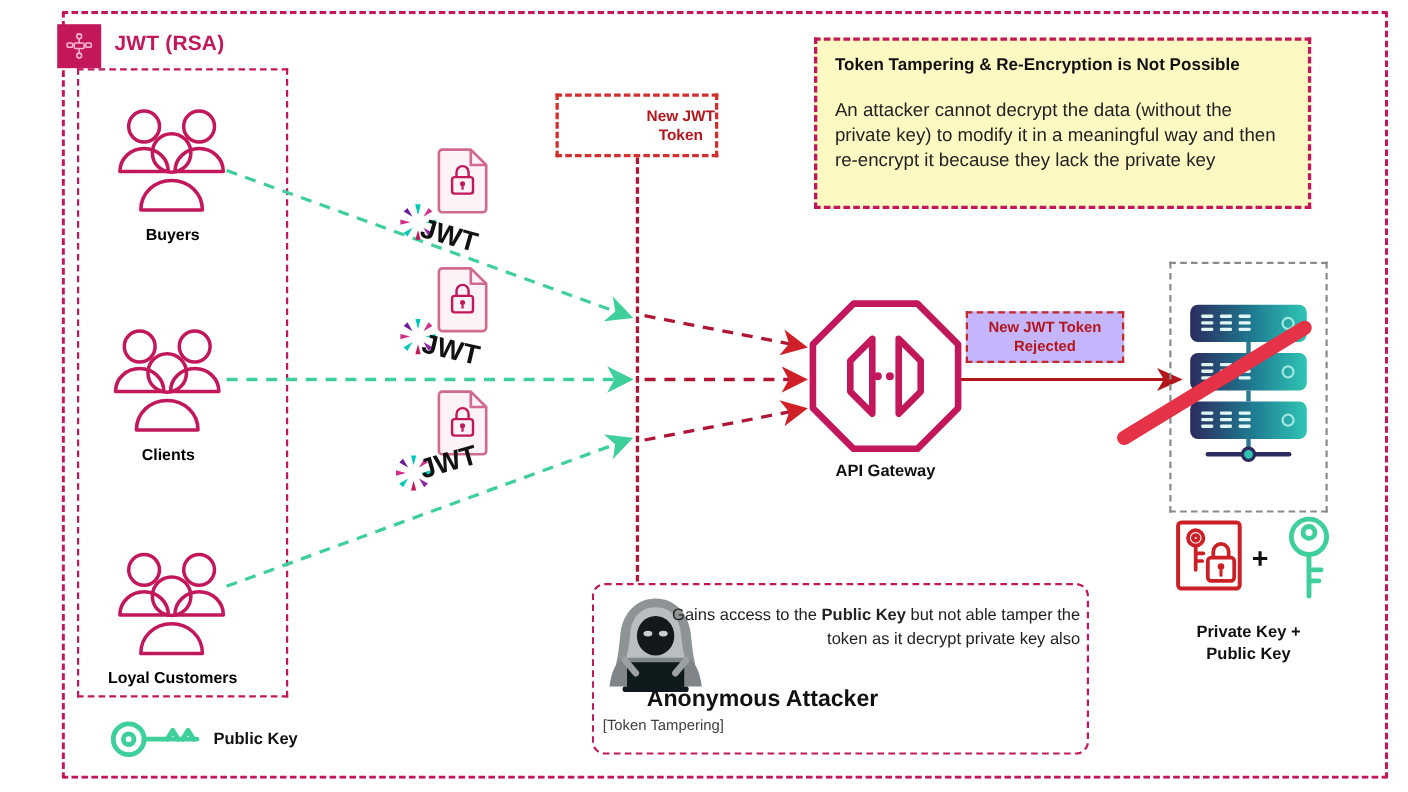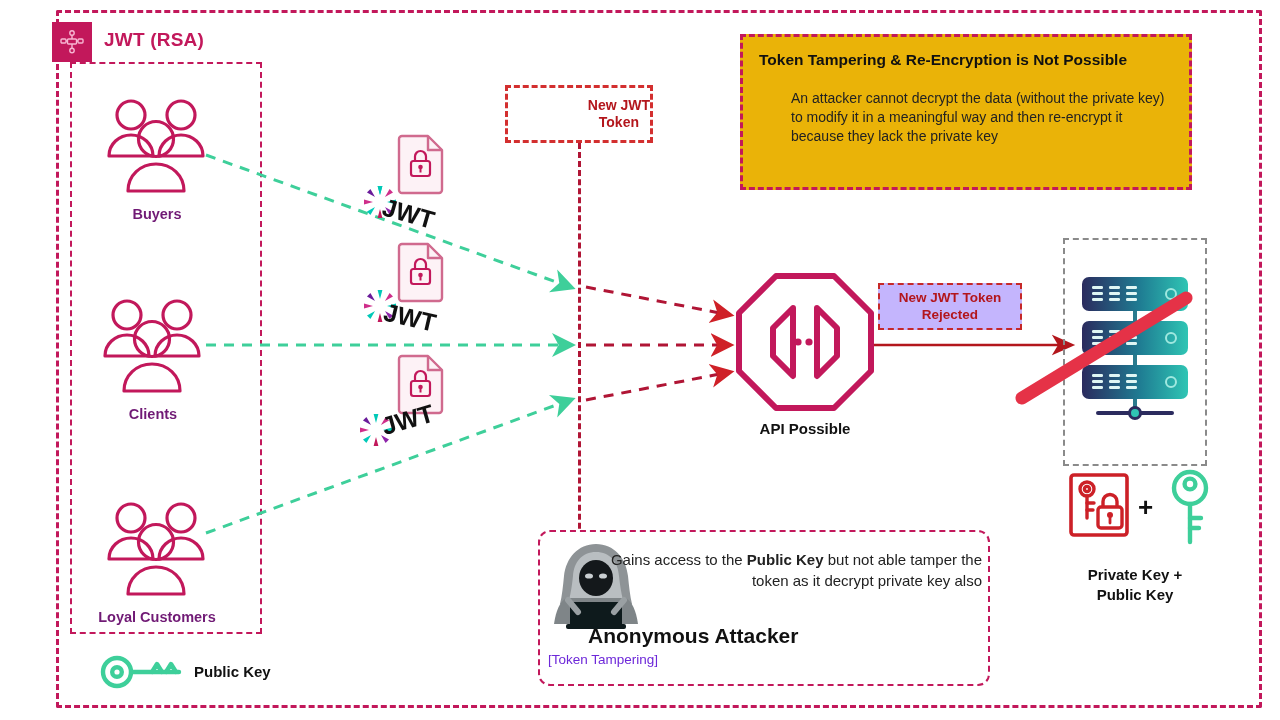--- a/index.html
+++ b/index.html
@@ -15,41 +15,41 @@
   #title-badge{left:52px;top:22px;width:40px;height:40px;background:#c2185b;
     display:flex;align-items:center;justify-content:center;}
   #title-text{left:104px;top:29px;font-size:19px;font-weight:bold;color:#c2185b;
     letter-spacing:.2px;}
 
   
   #users-panel{left:70px;top:62px;width:192px;height:572px;
     border:2px dashed #c2185b;box-sizing:border-box;}
 
   .user-group{width:190px;text-align:center;}
-  .user-label{font-size:14.5px;font-weight:bold;color:#701a75;margin-top:4px;}
+  .user-label{font-size:14.5px;font-weight:bold;color:#000000;margin-top:4px;}
 
   
   .jwt-cluster{width:150px;height:110px;}
   .jwt-word{font-size:25px;font-weight:600;color:#111;font-family:"Liberation Sans",sans-serif;}
 
   
   #mid-vline{left:578px;top:143px;width:0;height:449px;
     border-left:3px dashed #b01535;}
 
   
   #new-token-box{left:505px;top:85px;width:148px;height:58px;
     border:3px dashed #d32f2f;background:#fff;box-sizing:border-box;
     display:flex;align-items:center;justify-content:flex-end;text-align:center;
     font-size:14px;font-weight:bold;color:#b3161c;line-height:1.25;}
 
   
-  #info-box{left:740px;top:34px;width:452px;height:156px;background:#eab308;
+  #info-box{left:740px;top:34px;width:452px;height:156px;background:#fef9c3;
     border:3px dashed #c2185b;box-sizing:border-box;padding:14px 16px;}
   #info-title{font-size:15.5px;font-weight:bold;color:#111;}
-  #info-body{font-size:14px;color:#222;line-height:1.35;margin-top:20px;margin-left:32px;}
+  #info-body{font-size:17px;color:#222;line-height:1.35;margin-top:20px;}
 
   
   #gateway-label{left:715px;top:420px;width:180px;text-align:center;
     font-size:15px;font-weight:bold;color:#111;}
 
   
   #rejected-box{left:878px;top:283px;width:144px;height:47px;background:#c4b5fd;
     border:2.5px dashed #c62828;box-sizing:border-box;display:flex;
     align-items:center;justify-content:center;text-align:center;
     font-size:13.5px;font-weight:bold;color:#b3161c;line-height:1.25;}
@@ -64,21 +64,21 @@
 
   
   #legend-label{left:194px;top:663px;font-size:15px;font-weight:bold;color:#111;}
 
   
   #attacker-panel{left:538px;top:530px;width:452px;height:156px;background:#fff;
     border:2.5px dashed #c2185b;border-radius:12px;box-sizing:border-box;}
   #attacker-text{left:600px;top:550px;width:382px;font-size:15px;color:#222;
     line-height:1.38;text-align:right;}
   #attacker-name{left:544px;top:624px;font-size:21px;font-weight:bold;color:#111;margin-left:44px;}
-  #attacker-sub{left:548px;top:652px;font-size:13.5px;color:#6d28d9;}
+  #attacker-sub{left:548px;top:652px;font-size:13.5px;color:#404040;}
 
   svg{display:block;overflow:visible;}
 </style>
 </head>
 <body>
 
 <div class="abs" id="outer-frame"></div>
 
 <div class="abs" id="title-badge">
   <svg width="26" height="26" viewBox="0 0 26 26">
@@ -309,21 +309,21 @@
 
 <div class="abs" style="left:735px;top:272px;">
   <svg width="140" height="140" viewBox="0 0 140 140">
     <polygon points="41,4 99,4 136,41 136,99 99,136 41,136 4,99 4,41" fill="none" stroke="#c2185b" stroke-width="6" stroke-linejoin="round"></polygon>
     <path d="M58,36 L38,56 v28 l20,20 z" fill="none" stroke="#c2185b" stroke-width="6" stroke-linejoin="round"></path>
     <path d="M82,36 L102,56 v28 l-20,20 z" fill="none" stroke="#c2185b" stroke-width="6" stroke-linejoin="round"></path>
     <circle cx="63" cy="70" r="3.6" fill="#c2185b"></circle>
     <circle cx="74" cy="70" r="3.6" fill="#c2185b"></circle>
   </svg>
 </div>
-<div class="abs" id="gateway-label">API Possible</div>
+<div class="abs" id="gateway-label">API Gateway</div>
 
 <div class="abs" id="rejected-box">
   <span>
     <span>New JWT  Token</span><br>
     <span>Rejected</span>
   </span>
 </div>
 
 <div class="abs" id="server-panel"></div>
 <div class="abs" style="left:1076px;top:275px;">

